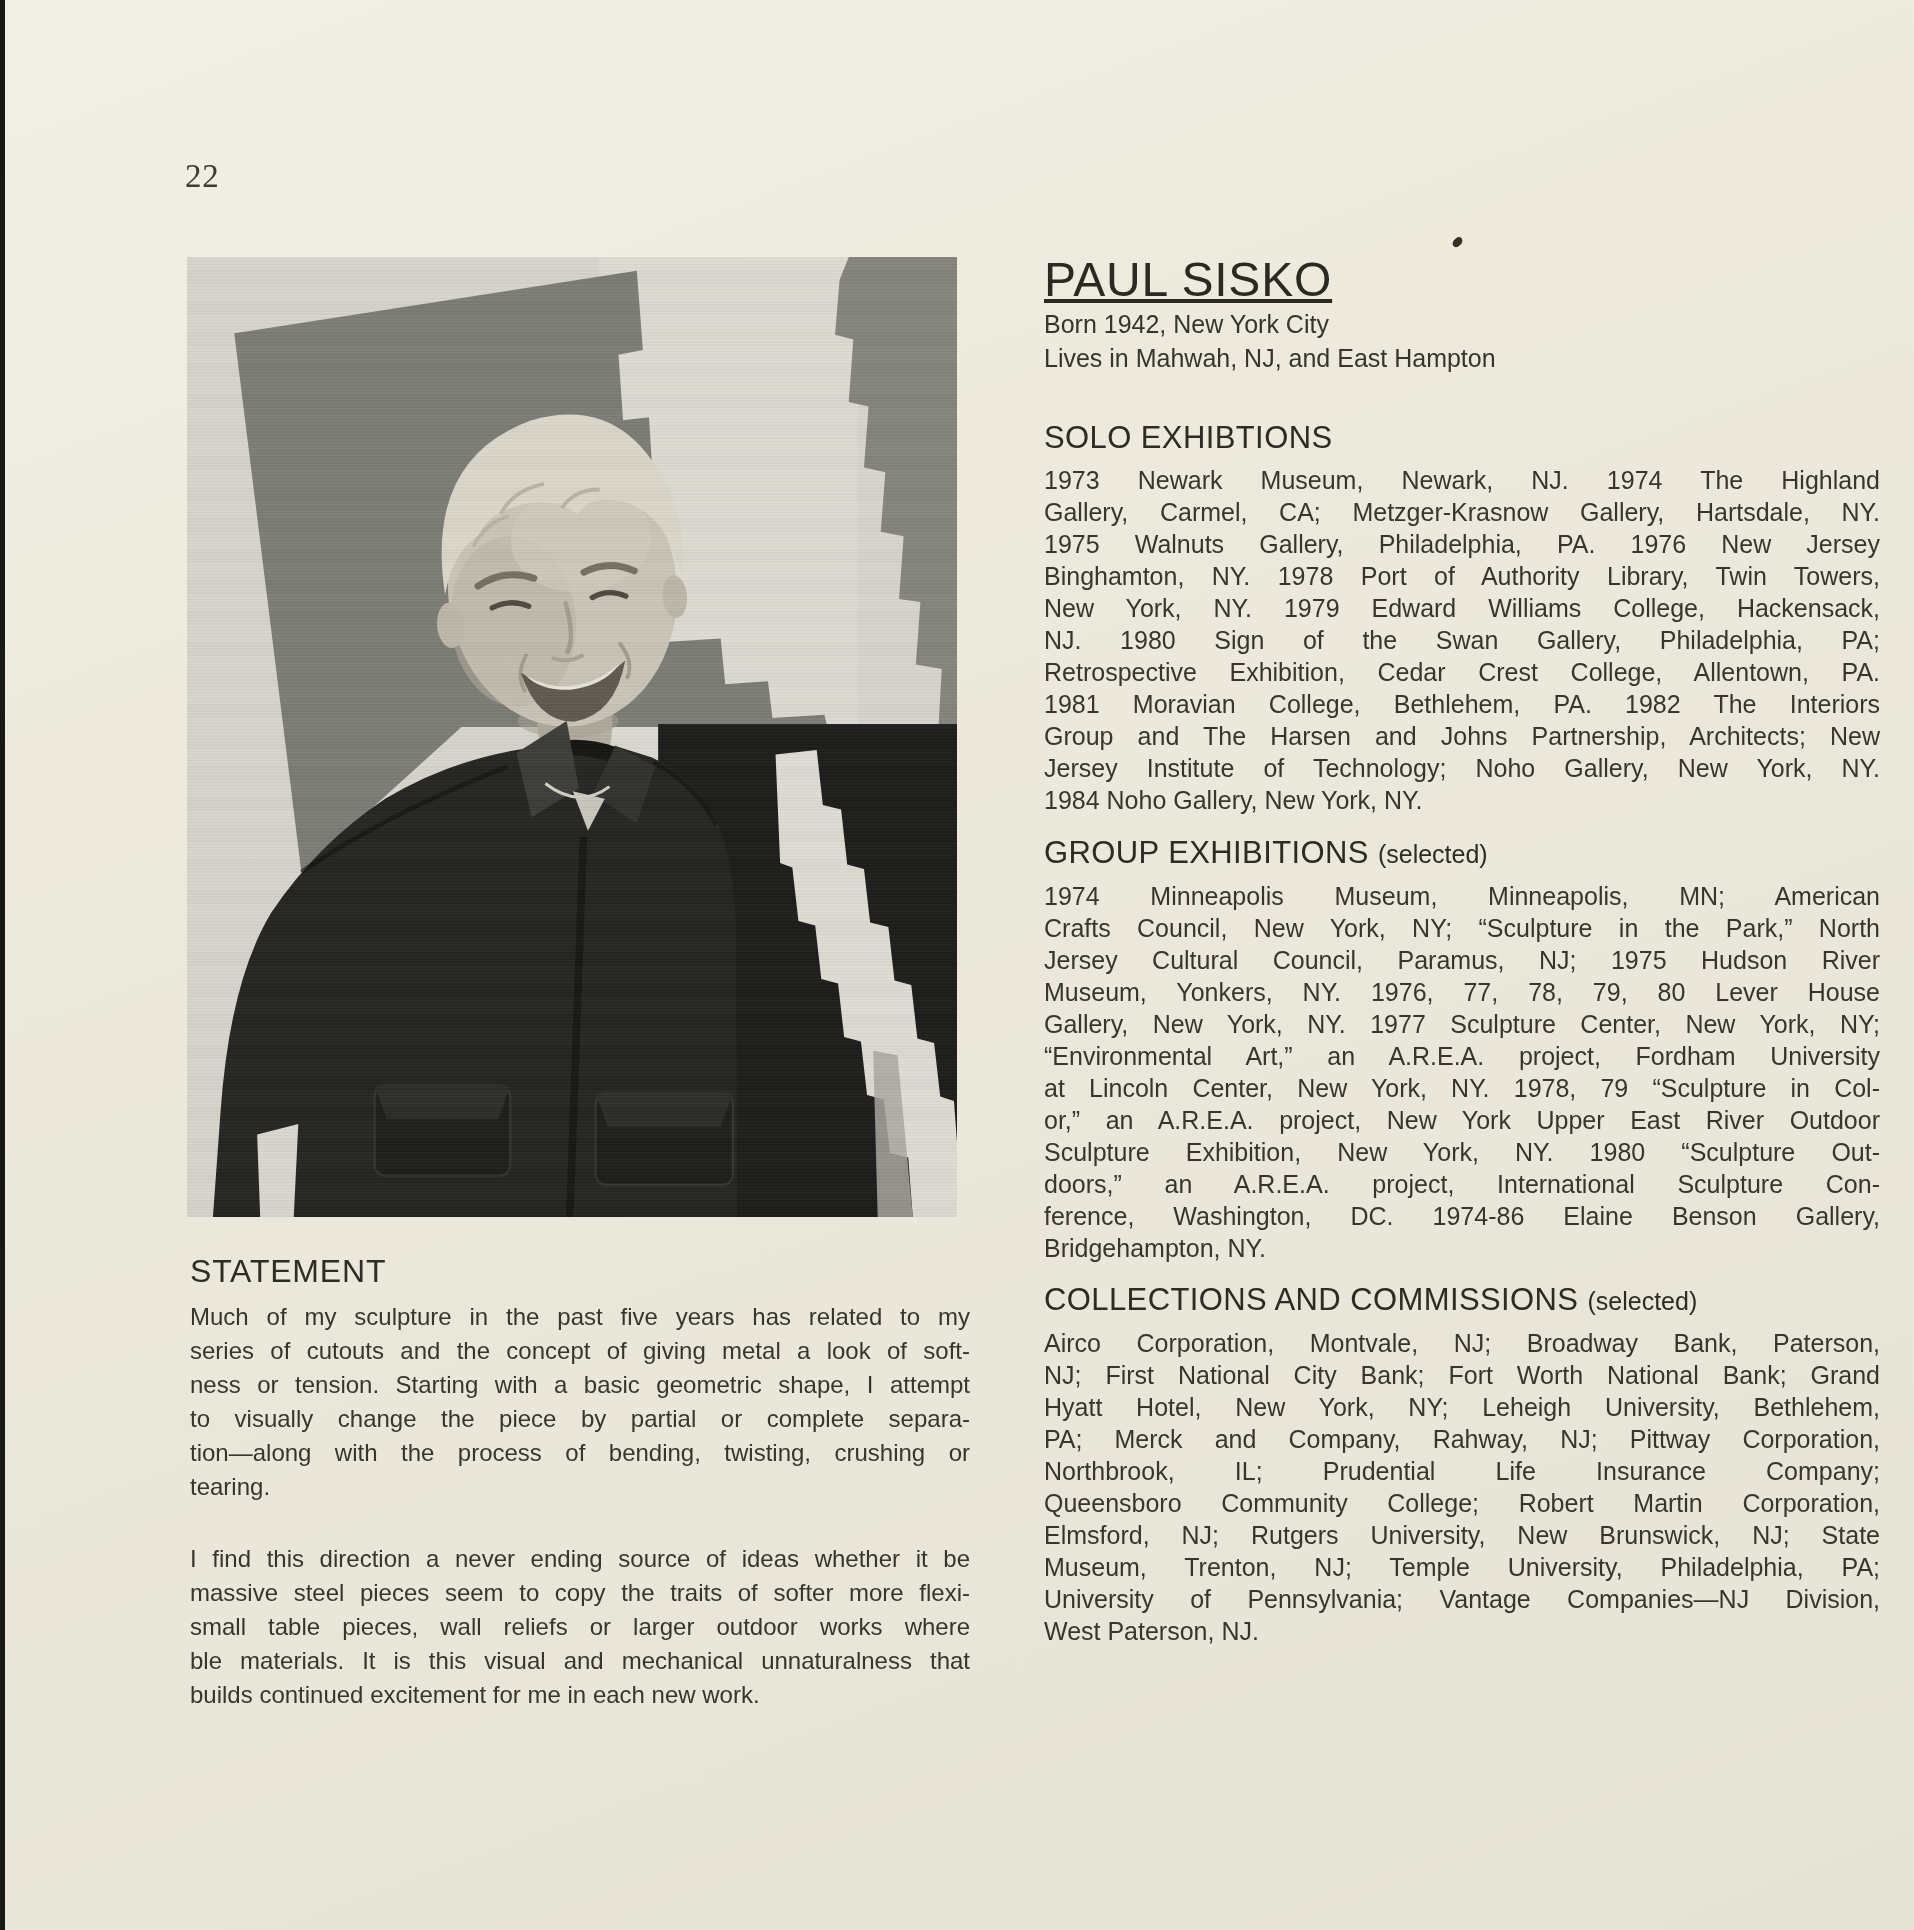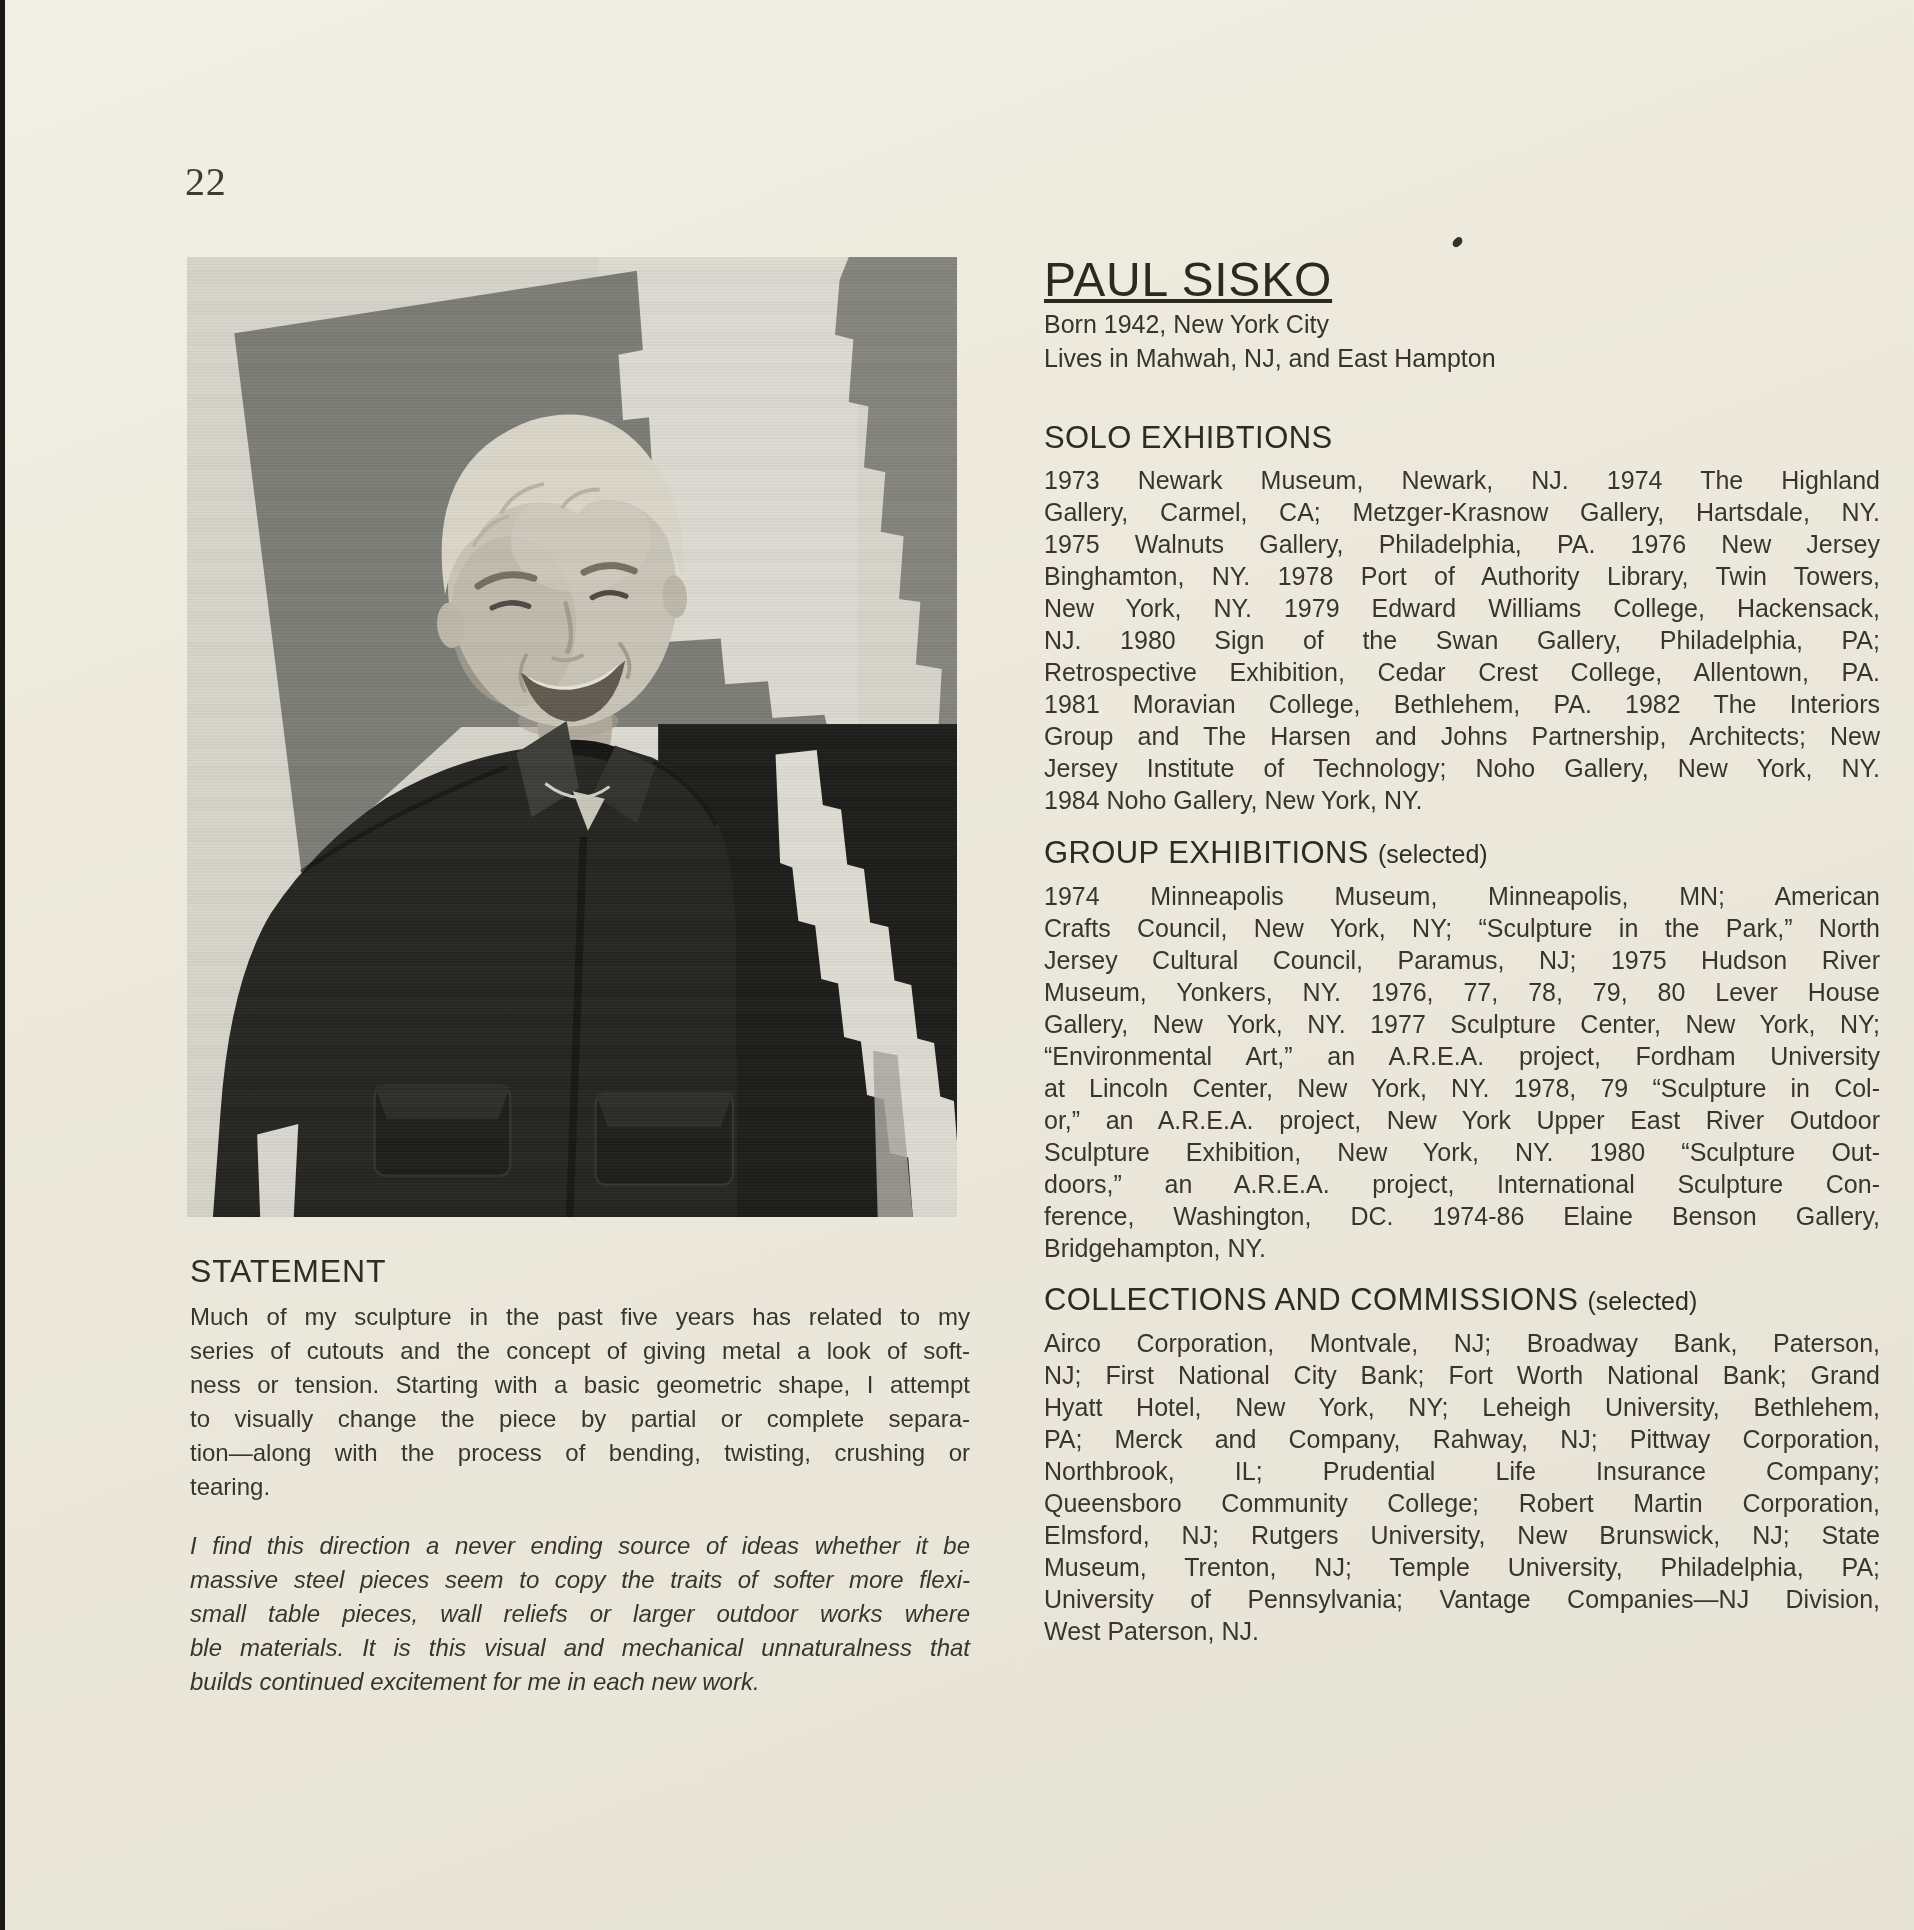--- a/index.html
+++ b/index.html
@@ -13,21 +13,21 @@
     font-family:"Liberation Sans", sans-serif;
     color:#38342c;
   }
   .scan-edge{
     position:absolute;left:0;top:0;width:5.3px;height:100%;
     background:#181814;
   }
   .page-number{
     position:absolute;left:185px;top:158px;
     font-family:"Liberation Serif", serif;
-    font-size:40px;color:#3f3b34;letter-spacing:0.8px;
+    font-size:33px;color:#3f3b34;letter-spacing:0.8px;
   }
   .photo{
     position:absolute;left:187px;top:257px;width:770px;height:960px;
     background:#d6d4cb;
   }
   .photo svg{display:block;width:100%;height:100%;}
   .photo::after{
     content:"";position:absolute;inset:0;
     background-image:repeating-linear-gradient(0deg, rgba(40,38,32,.04) 0 1.5px, rgba(255,255,255,.03) 1.5px 3.1px);
     pointer-events:none;
@@ -40,21 +40,21 @@
 
   
   .statement{
     position:absolute;left:190px;top:1253px;width:780px;
   }
   .statement h2{
     margin:0 0 10px 0;
     font-size:32px;font-weight:400;letter-spacing:0.8px;color:#2f2b25;
   }
   .para{margin-top:0;}
-  .para + .para{margin-top:25px;font-style:italic;}
+  .para + .para{margin-top:38px;}
 
   
   .bio{
     position:absolute;left:1044px;top:258px;width:836px;
   }
   .bio h1{
     margin:0;
     font-size:48px;font-weight:400;letter-spacing:0.8px;color:#2c2822;
     line-height:44px;
     text-decoration:underline;

